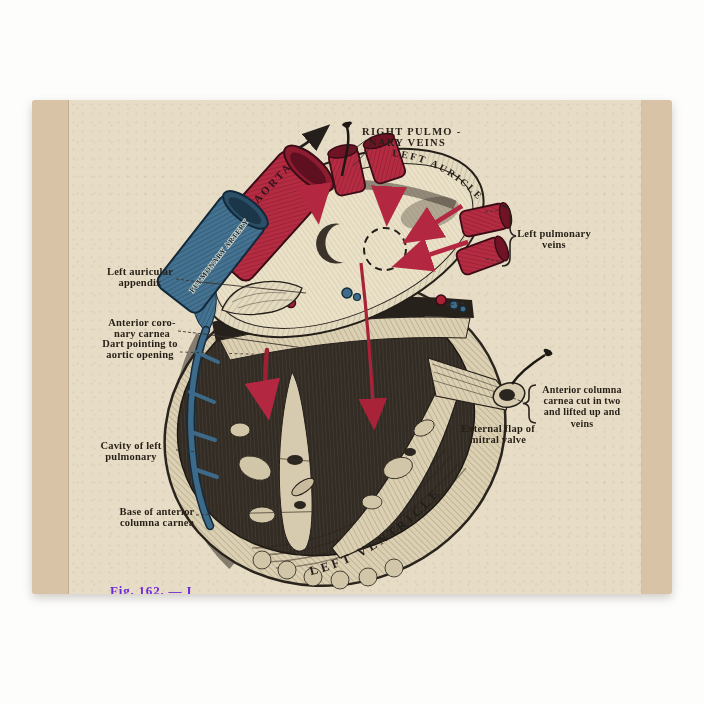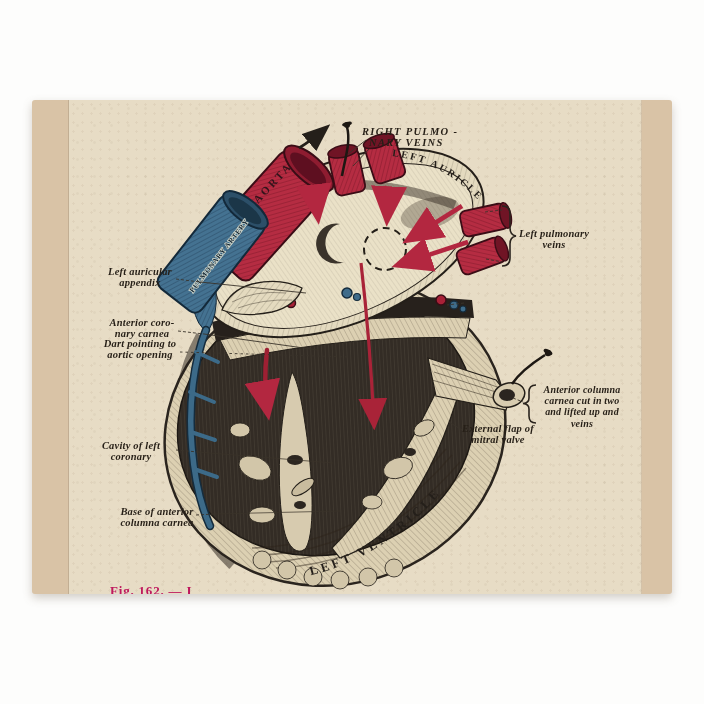--- a/index.html
+++ b/index.html
@@ -11,26 +11,26 @@
   #page{position:absolute;left:36px;top:0;width:572px;height:494px;
         background-color:#e7dcc5;
         background-image:radial-gradient(rgba(120,92,60,0.07) 1px, transparent 1.4px),
                          radial-gradient(rgba(100,75,50,0.05) 1.2px, transparent 1.6px);
         background-size:9px 9px,17px 17px;
         border-left:1px solid rgba(150,118,88,0.45);
         border-right:1px solid rgba(150,118,88,0.25);}
   svg{position:absolute;left:0;top:0;}
   .layer{position:absolute;left:0;top:0;width:704px;height:704px;}
   .lbl{position:absolute;color:#261f17;font-weight:700;font-size:10.5px;
-       line-height:1.05;letter-spacing:0.2px;text-align:center;font-style:italic;}
+       line-height:1.05;letter-spacing:0.2px;text-align:center;}
   .lbl span{display:block;white-space:nowrap;}
   .caps{font-size:10.5px;letter-spacing:1.3px;text-align:left;}
   .leftal{text-align:center;font-size:10px;line-height:1.12;}
   #caption{position:absolute;left:78px;top:483px;font-size:13px;font-weight:700;
-           color:#be185d;letter-spacing:0.8px;white-space:nowrap;}
+           color:#6d28d9;letter-spacing:0.8px;white-space:nowrap;}
   text, textPath{font-family:"Liberation Serif", serif;}
 </style>
 </head>
 <body>
 
 <div id="stage">
   <div id="card">
     <div id="page"></div>
     <div id="caption">Fig. 162. — I</div>
   </div>
@@ -248,21 +248,21 @@
     <div class="lbl" style="left:104px;top:317px;width:76px">
       <span>Anterior coro-</span>
       <span>nary carnea</span>
     </div>
     <div class="lbl" style="left:98px;top:338px;width:84px">
       <span>Dart pointing to</span>
       <span>aortic opening</span>
     </div>
     <div class="lbl" style="left:94px;top:440px;width:74px">
       <span>Cavity of left</span>
-      <span>coronary</span>
+      <span>pulmonary</span>
     </div>
     <div class="lbl" style="left:116px;top:506px;width:82px">
       <span>Base of anterior</span>
       <span>columna carnea</span>
     </div>
     <div class="lbl leftal" style="left:536px;top:384px;width:92px">
       <span>Anterior columna</span>
       <span>carnea cut in two</span>
       <span>and lifted up and</span>
       <span>veins</span>

